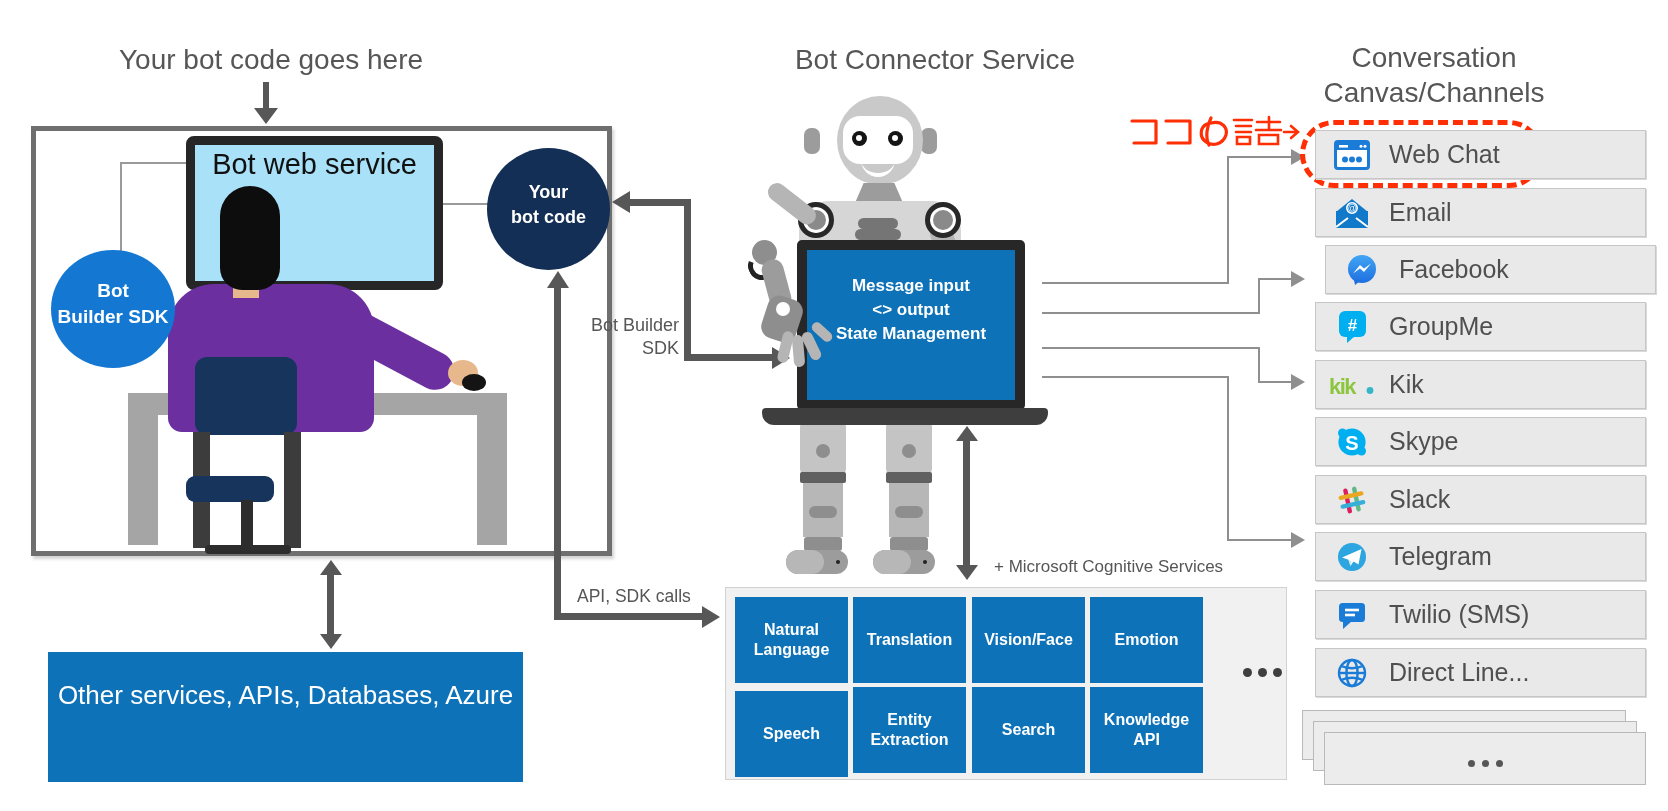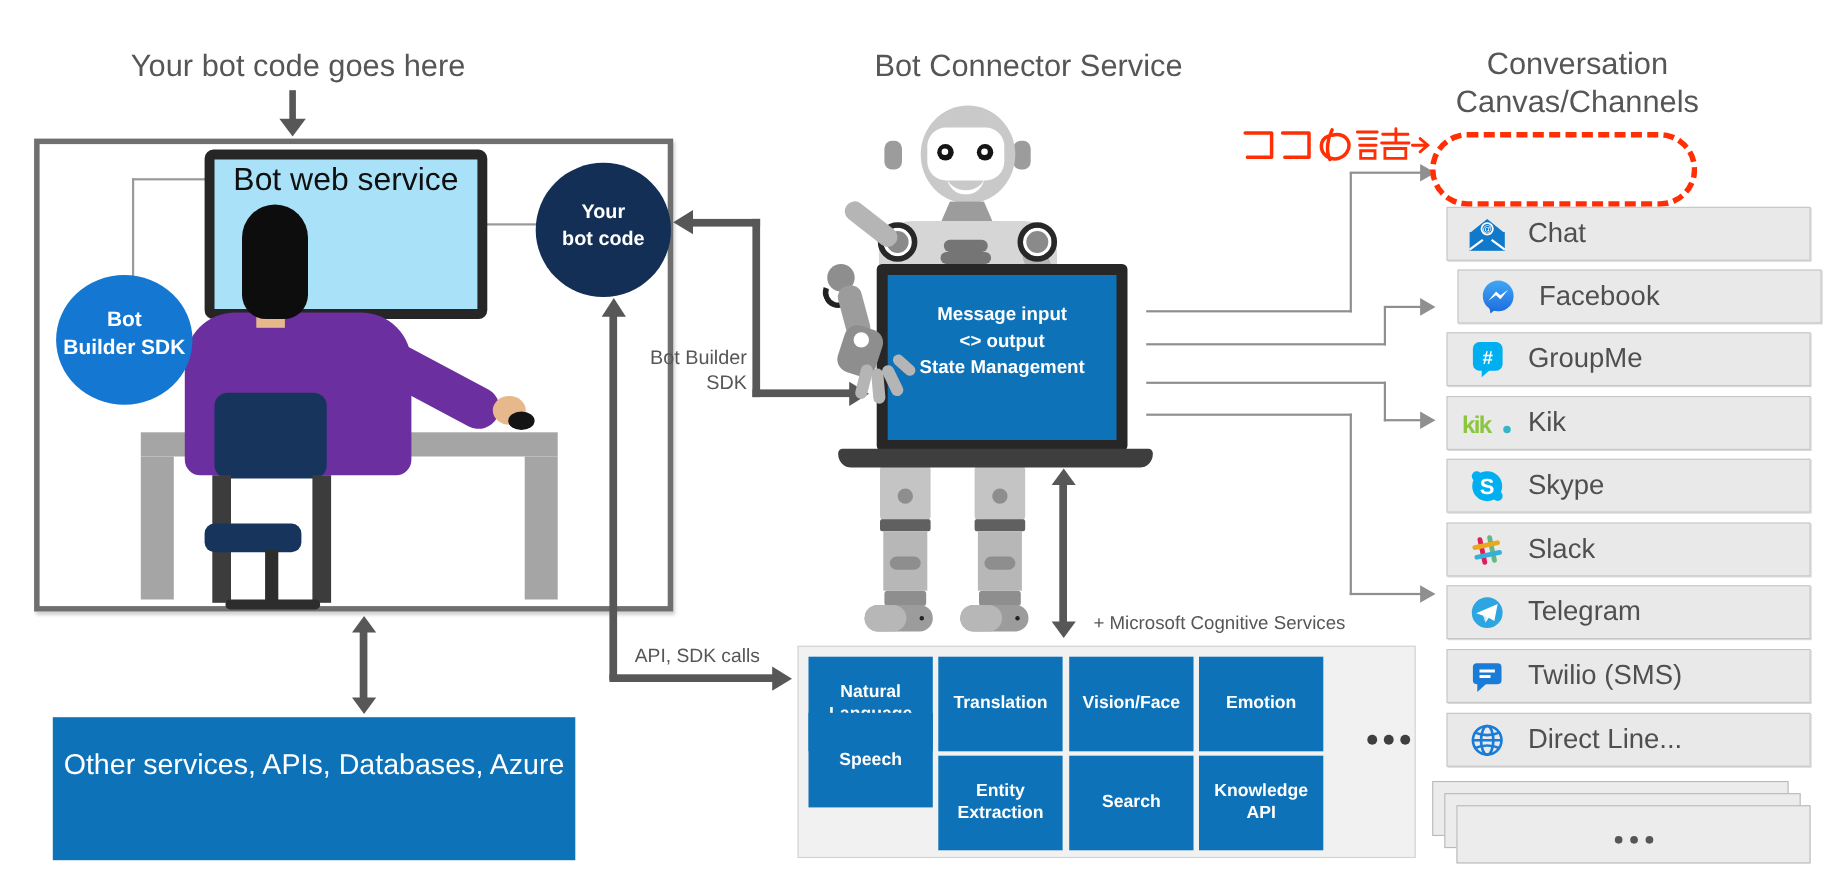--- a/index.html
+++ b/index.html
@@ -168,21 +168,21 @@
   <div class="tri" style="left:956px;top:426px;border-left:11px solid transparent;border-right:11px solid transparent;border-bottom:15px solid #575757;"></div>
   <div class="abs dk" style="left:963px;top:439px;width:7px;height:128px;"></div>
   <div class="tri" style="left:956px;top:565px;border-left:11px solid transparent;border-right:11px solid transparent;border-top:15px solid #575757;"></div>
   <div class="lab" style="left:994px;top:557px;font-size:17px;">+ Microsoft Cognitive Services</div>
 
   <div class="abs" style="left:725px;top:587px;width:562px;height:193px;background:#f1f1f1;border:1.5px solid #d2d2d2;box-sizing:border-box;"></div>
   <div class="cog" style="left:735px;top:597px;">Natural Language</div>
   <div class="cog" style="left:853px;top:597px;">Translation</div>
   <div class="cog" style="left:972px;top:597px;">Vision/Face</div>
   <div class="cog" style="left:1090px;top:597px;">Emotion</div>
-  <div class="cog" style="left:735px;top:648px;">Speech</div>
+  <div class="cog" style="left:735px;top:691px;">Speech</div>
   <div class="cog" style="left:853px;top:687px;">Entity Extraction</div>
   <div class="cog" style="left:972px;top:687px;">Search</div>
   <div class="cog" style="left:1090px;top:687px;">Knowledge API</div>
   <div class="abs" style="left:1243px;top:668px;display:flex;gap:6px;" aria-label="...">
     <div class="dot" style="width:9px;height:9px;"></div>
       <div class="dot" style="width:9px;height:9px;"></div>
       <div class="dot" style="width:9px;height:9px;"></div>
   </div>
 
   <div class="hline" style="left:1042px;top:282px;width:187px;"></div>
@@ -215,31 +215,46 @@
     <g stroke="#ff2e04" stroke-width="2.6" fill="none" stroke-linecap="round">
       <path d="M108,8 H126 M110,14 H125 M110,20 H125"></path>
       <path d="M111,25 H124 V32 H111 Z"></path>
       <path d="M131,10 H154 M143,5 V18 M130,18 H155"></path>
       <path d="M133,23 H152 V32 H133 Z"></path>
       <path d="M158,20 H171 M165,14 L172,20 L165,26"></path>
     </g>
   </svg>
   <div class="abs" style="left:1300px;top:120px;width:243px;height:68px;border:5px dashed #ff2e04;border-radius:34px;box-sizing:border-box;"></div>
 
+  <div class="channel" style="top:130px;">
+    <span class="ch-icon">
+      <svg width="36" height="30" viewBox="0 0 36 30">
+          <rect x="1.5" y="1.5" width="33" height="27" rx="2.5" fill="#fff" stroke="#1a7cd6" stroke-width="3"></rect>
+          <rect x="3" y="3" width="30" height="7" fill="#1a7cd6"></rect>
+          <rect x="5" y="5" width="9" height="2.6" fill="#fff"></rect>
+          <circle cx="27" cy="6.3" r="1.5" fill="#fff"></circle>
+          <circle cx="31" cy="6.3" r="1.5" fill="#fff"></circle>
+          <circle cx="11" cy="19.5" r="3" fill="#1a7cd6"></circle>
+          <circle cx="18" cy="19.5" r="3" fill="#1a7cd6"></circle>
+          <circle cx="25" cy="19.5" r="3" fill="#1a7cd6"></circle>
+        </svg>
+    </span>
+    <span class="ch-label">Web Chat</span>
+  </div>
   <div class="channel" style="top:188px;">
     <span class="ch-icon">
       <svg width="36" height="32" viewBox="0 0 36 32">
           <polygon points="18,2 34,15 2,15" fill="#1079c9"></polygon>
           <rect x="2" y="14" width="32" height="17" fill="#1079c9"></rect>
           <path d="M2,30 L14,21 M34,30 L22,21" stroke="#fff" stroke-width="2"></path>
           <circle cx="18" cy="11" r="5.2" fill="#1079c9" stroke="#fff" stroke-width="1.6"></circle>
           <text x="18" y="14" text-anchor="middle" font-size="8.5" fill="#fff">@</text>
         </svg>
     </span>
-    <span class="ch-label">Chat</span>
+    <span class="ch-label">Email</span>
   </div>
   <div class="channel" style="top:245px;margin-left:10px;">
     <span class="ch-icon">
       <svg width="34" height="34" viewBox="0 0 34 34">
           <defs>
             <linearGradient id="fbg" x1="0" y1="0" x2="0" y2="1">
               <stop offset="0" stop-color="#41a6f5"></stop>
               <stop offset="1" stop-color="#1e6fdf"></stop>
             </linearGradient>
           </defs>

